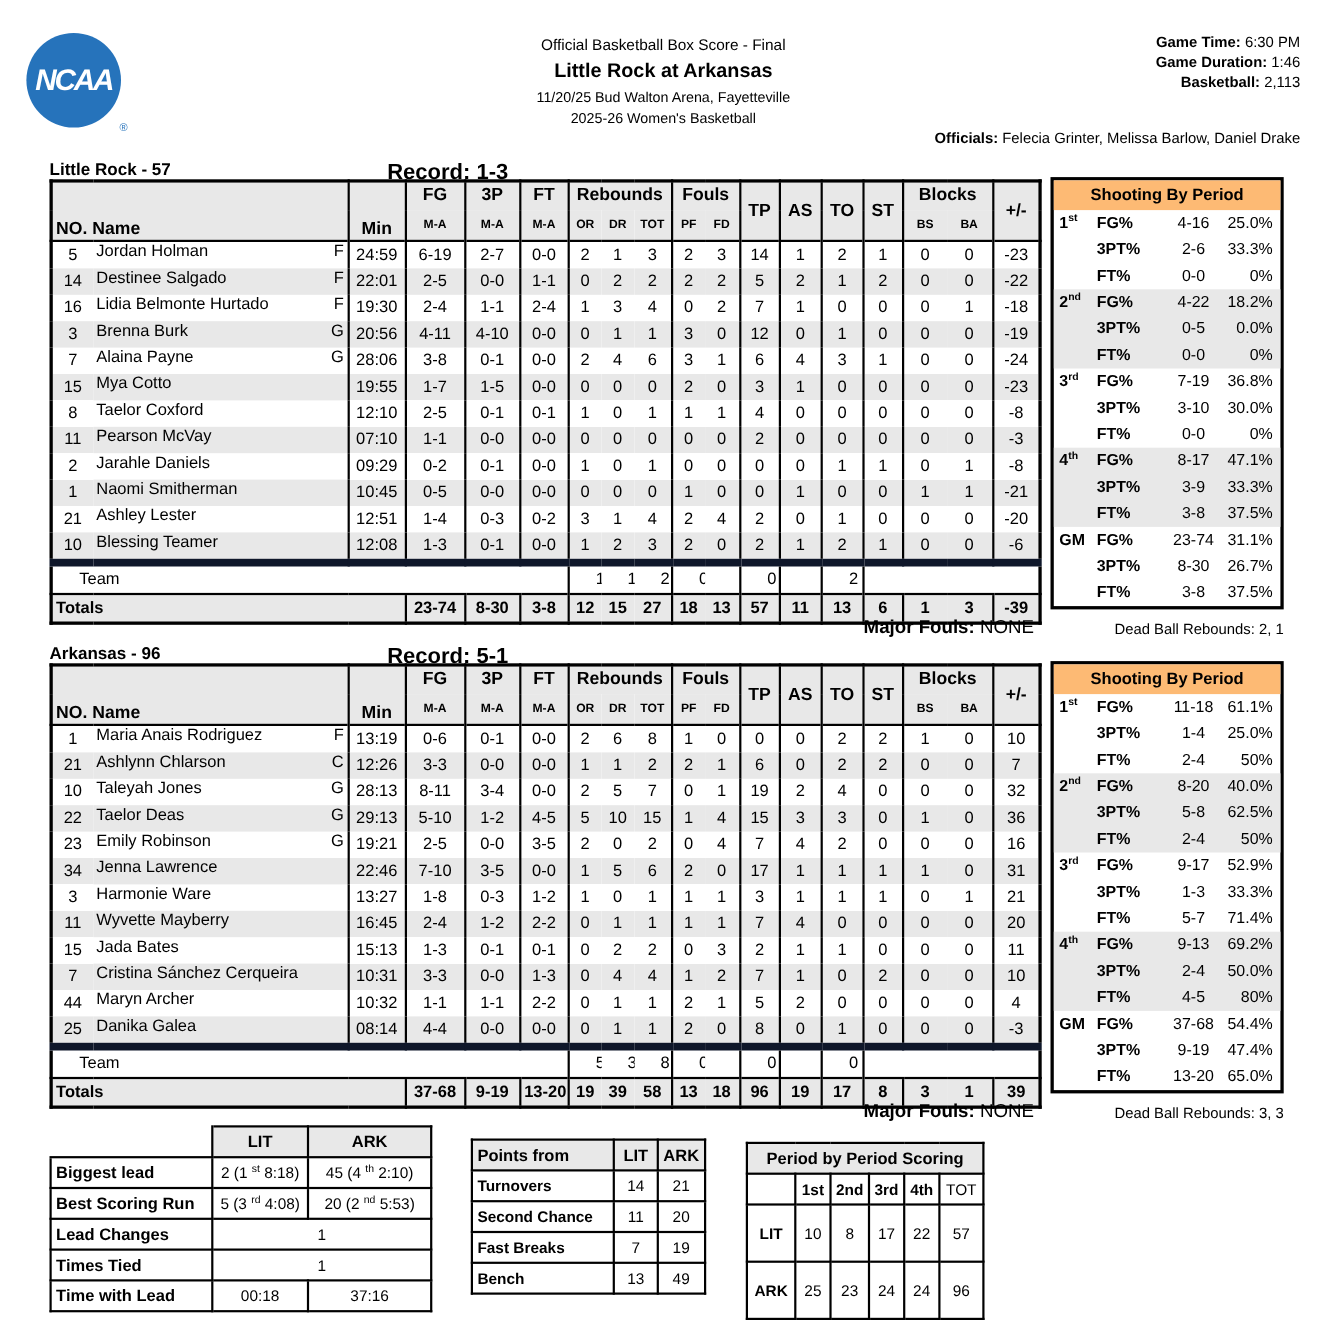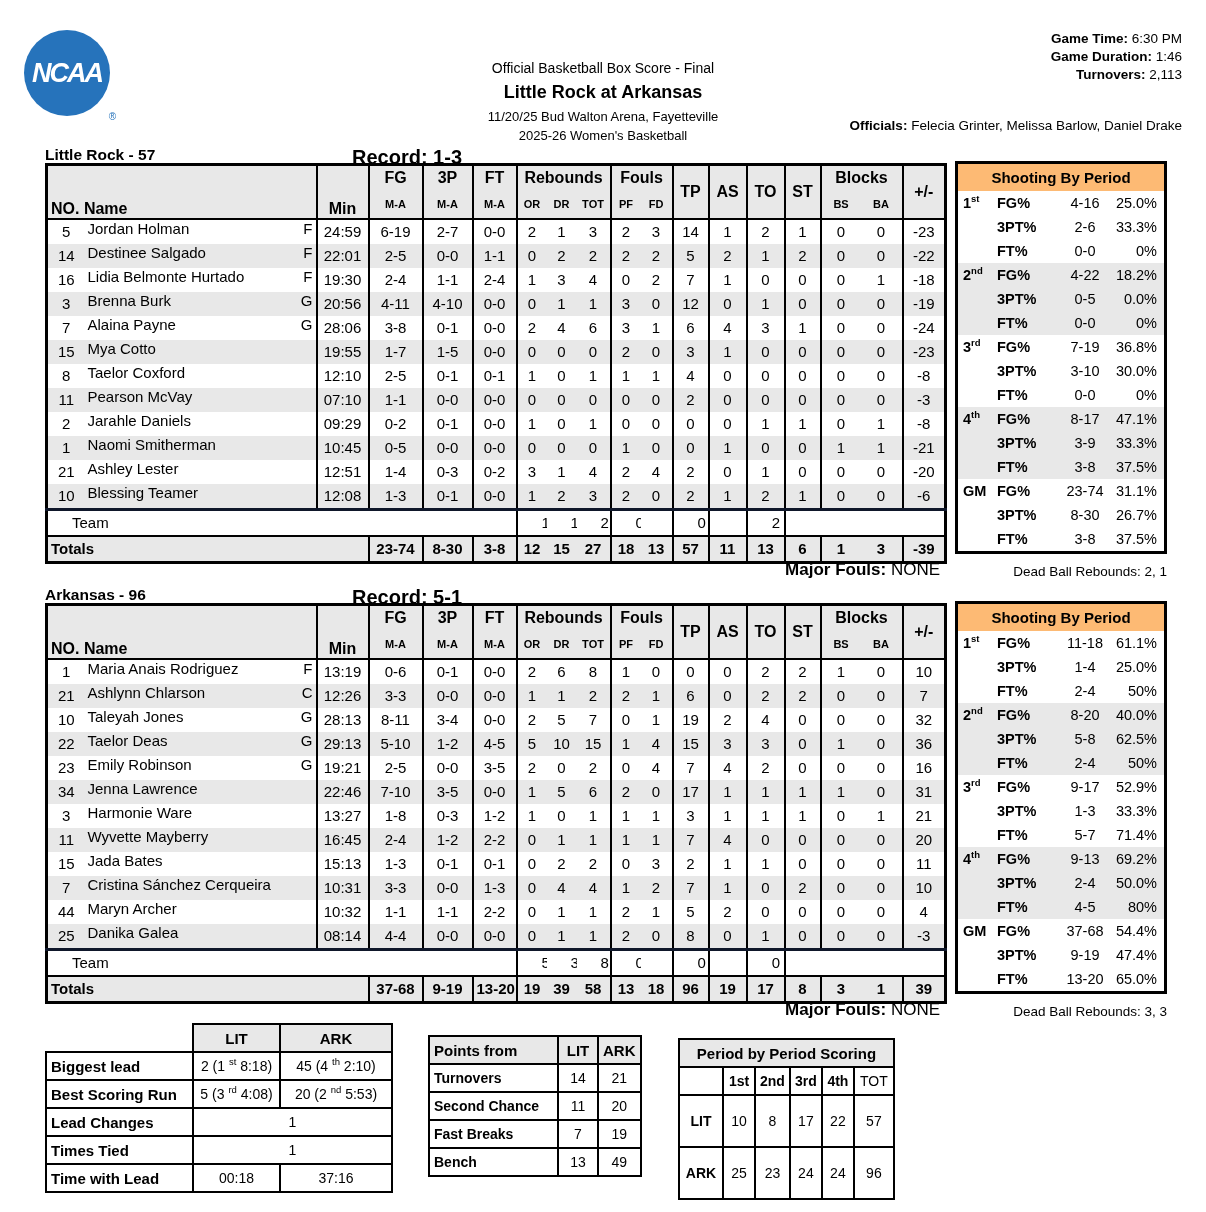--- a/index.html
+++ b/index.html
@@ -4,21 +4,21 @@
 <style>
   html,body{margin:0;padding:0;}
   body{width:1206px;height:1212px;position:relative;background:#fff;color:#000;
        font-family:"Liberation Sans", sans-serif;}
   
   .logo{position:absolute;left:24px;top:30px;width:92px;height:94px;}
   .logo-circle{width:86px;height:86px;border-radius:50%;background:#2673bb;
        display:flex;align-items:center;justify-content:center;}
   .logo-text{color:#fff;font-weight:bold;font-style:italic;font-size:27px;letter-spacing:-2px;}
   .logo-reg{position:absolute;right:0;bottom:2px;color:#2673bb;font-size:10px;}
-  .header-center{position:absolute;left:0;right:0;top:33px;text-align:center;line-height:1;margin-top:28px;}
+  .header-center{position:absolute;left:0;right:0;top:33px;text-align:center;line-height:1;}
   .hc-title{font-size:14px;}
   .hc-matchup{font-size:18px;font-weight:bold;margin-top:8px;}
   .hc-venue{font-size:13px;margin-top:9px;}
   .hc-league{font-size:13px;margin-top:6px;}
   .header-right{position:absolute;right:24px;top:30px;text-align:right;font-size:13.5px;line-height:18px;}
   .officials{position:absolute;right:24px;top:118px;text-align:right;font-size:13.5px;}
   .b{font-weight:bold;}
   
   .section{position:absolute;left:45px;width:1125px;height:440px;}
   #section-lr{top:146px;}
@@ -34,21 +34,21 @@
   .h1{height:26px;}.h2{height:28px;}
   .gl{border-left:2px solid #000;}
   .gh{font-size:16px;font-weight:bold;text-align:center;vertical-align:middle;}
   .sh{font-size:11px;font-weight:bold;text-align:center;vertical-align:middle;}
   .bigh{font-size:16px;font-weight:bold;text-align:center;vertical-align:middle;}
   .nameh{text-align:left;vertical-align:bottom;font-size:16px;font-weight:bold;padding-left:6px;padding-bottom:3px;}
   .minh{text-align:center;vertical-align:bottom;font-size:16px;font-weight:bold;padding-bottom:3px;}
   .c{text-align:center;}
   .stripe{background:#e8e8e8;}
   .namecell{display:flex;justify-content:space-between;padding-left:6px;}
-  .team-row td{border-top:3px solid #0f172a;padding-left:24px;}
+  .team-row td{border-top:7px solid #0f172a;padding-left:24px;}
   .totals-row td{border-top:2px solid #000;background:#e8e8e8;font-weight:bold;}
   .lbl{text-align:left;padding-left:4px;}
   
   .shooting{position:absolute;left:910px;top:15px;width:212px;border:3px solid #000;
        background:#fff;box-sizing:border-box;}
   .stitle{background:#fdba74;font-weight:bold;text-align:center;font-size:15px;height:27px;line-height:27px;}
   .sg-gray{background:#e8e8e8;}
   .srow{display:grid;grid-template-columns:34px 58px 60px 1fr;height:24px;line-height:24px;
        padding:0 7px 0 5px;font-size:14.5px;}
   .speriod{font-weight:bold;}
@@ -88,21 +88,21 @@
 <div class="header-center">
   <div class="hc-title">Official Basketball Box Score - Final</div>
   <div class="hc-matchup">Little Rock at Arkansas</div>
   <div class="hc-venue">11/20/25 Bud Walton Arena, Fayetteville</div>
   <div class="hc-league">2025-26 Women's Basketball</div>
 </div>
 
 <div class="header-right">
   <div><span class="b">Game Time:</span> <span>6:30 PM</span></div>
   <div><span class="b">Game Duration:</span> <span>1:46</span></div>
-  <div><span class="b">Turnovers:</span> <span>2,113</span></div>
+  <div><span class="b">Basketball:</span> <span>2,113</span></div>
 </div>
 
 <div class="officials">
   <span class="b">Officials:</span>
   <span>Felecia Grinter, Melissa Barlow, Daniel Drake</span>
 </div>
 
 <section class="section" id="section-lr">
   <div class="section-title">Little Rock - 57</div>
   <div class="record">Record: 1-3</div>

